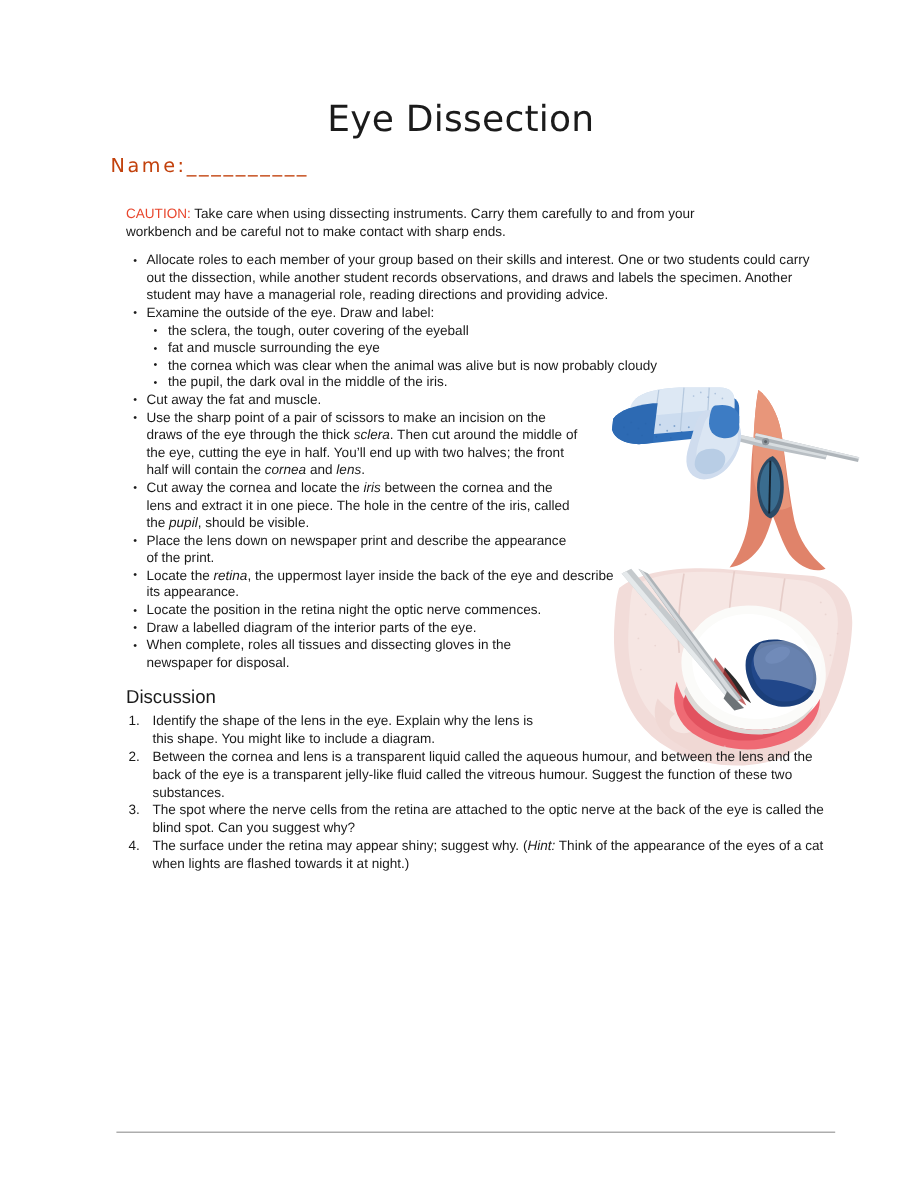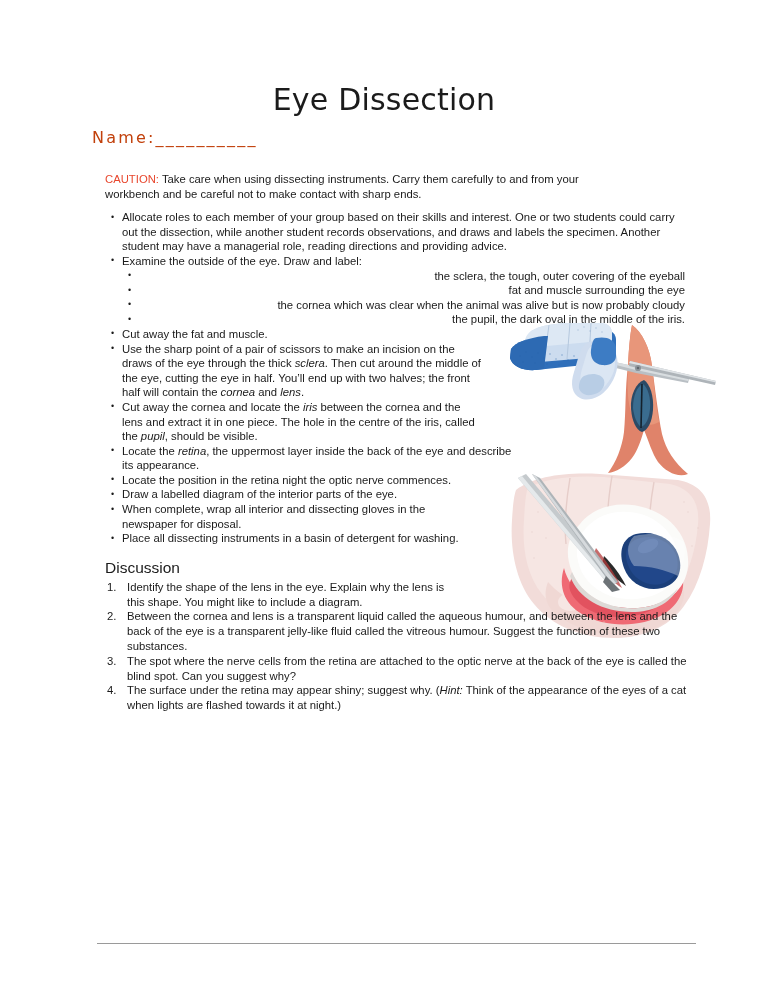--- a/index.html
+++ b/index.html
@@ -88,21 +88,20 @@
     left: 6px;
     top: -0.5px;
     font-size: 9px;
     line-height: 15.6px;
     color: #1a1a1a;
   }
 
   ul.sub-steps {
     margin: 0;
     padding: 0;
-    text-align: right;
   }
   ul.sub-steps > li {
     position: relative;
     padding-left: 18px;
     font-size: 11.3px;
     line-height: 14.6px;
   }
   ul.sub-steps > li::before {
     content: "\2022";
     position: absolute;
@@ -356,27 +355,27 @@
         </ul>
       </li>
 
       <li class="w-full"><span>Cut away the fat and muscle.</span></li>
 
       <li class="w-narrow"><span>Use the sharp point of a pair of scissors to make an incision on the draws of the eye through the thick </span><i>sclera</i><span>. Then cut around the middle of the eye, cutting the eye in half. You’ll end up with two halves; the front half will contain the </span><i>cornea</i><span> and </span><i>lens</i><span>.</span></li>
 
       <li class="w-narrow"><span>Cut away the cornea and locate the </span><i>iris</i><span> between the cornea and the lens and extract it in one piece. The hole in the centre of the iris, called the </span><i>pupil</i><span>, should be visible.</span></li>
 
 
+      <li class="w-narrow"><span>Place the lens down on newspaper print and describe the appearance of the print.</span></li>
 
       <li class="w-mid"><span>Locate the </span><i>retina</i><span>, the uppermost layer inside the back of the eye and describe its appearance.</span></li>
 
       <li class="w-mid2"><span>Locate the position in the retina night the optic nerve commences.</span></li>
       <li class="w-mid2"><span>Draw a labelled diagram of the interior parts of the eye.</span></li>
-      <li class="w-narrow"><span>When complete, wrap all interior and dissecting gloves in the newspaper for disposal.</span></li>
-      <li class="w-mid2"><span>Place all dissecting instruments in a basin of detergent for washing.</span></li>
+      <li class="w-narrow"><span>When complete, roles all tissues and dissecting gloves in the newspaper for disposal.</span></li>
     </ul>
 
     <div class="discussion-heading">Discussion</div>
 
     <ol class="discussion">
       <li class="d-narrow"><span>Identify the shape of the lens in the eye. Explain why the lens is this shape. You might like to include a diagram.</span></li>
       <li class="d-wide"><span>Between the cornea and lens is a transparent liquid called the aqueous humour, and between the lens and the back of the eye is a transparent jelly-like fluid called the vitreous humour. Suggest the function of these two substances.</span></li>
       <li class="d-wide"><span>The spot where the nerve cells from the retina are attached to the optic nerve at the back of the eye is called the blind spot. Can you suggest why?</span></li>
       <li class="d-wide"><span>The surface under the retina may appear shiny; suggest why. (</span><i>Hint:</i><span> Think of the appearance of the eyes of a cat when lights are flashed towards it at night.)</span></li>
     </ol>

